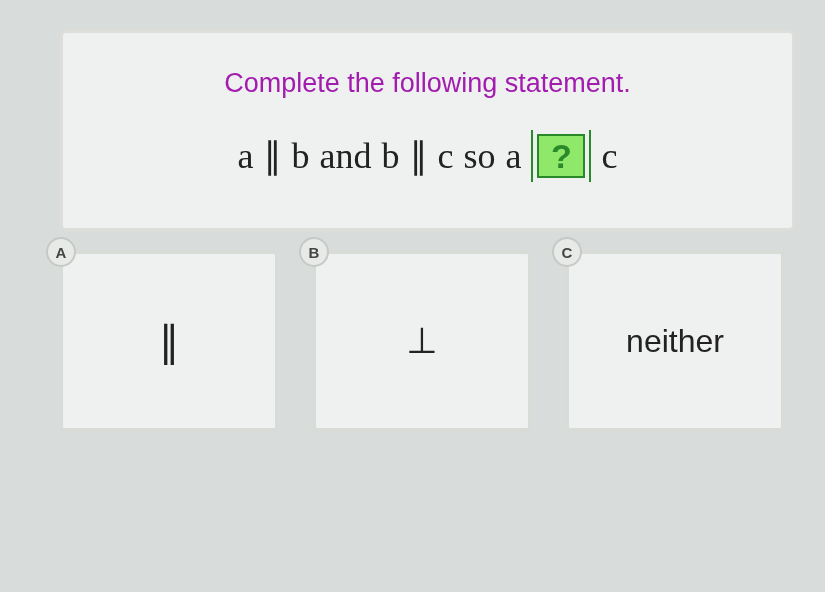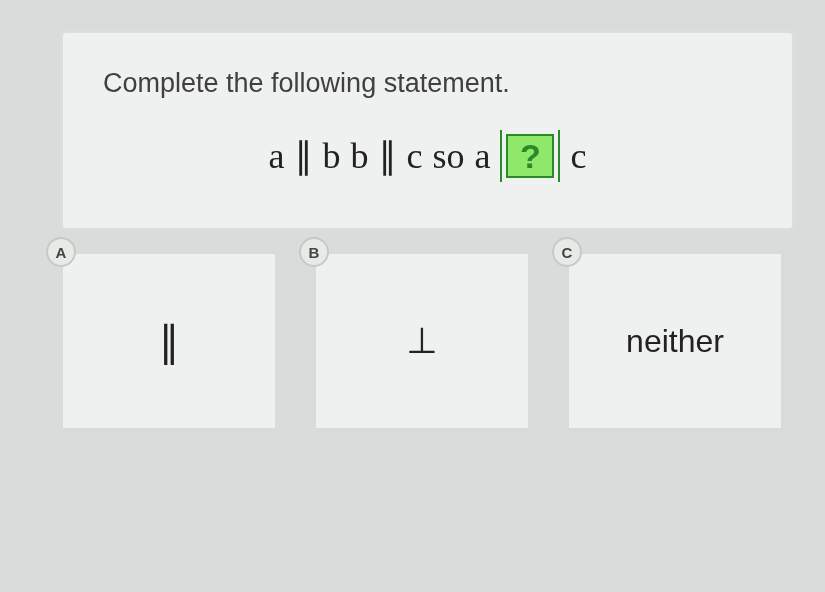--- a/index.html
+++ b/index.html
@@ -14,22 +14,22 @@
     .question-card {
       background: #eff0f0;
       border: 3px solid #ddded9;
       border-radius: 6px;
       padding: 35px 40px 50px 40px;
       margin-bottom: 20px;
       margin-top: 10px;
     }
     .prompt {
       font-size: 27px;
-      color: #404040;
-      text-align: left;
+      color: #a21caf;
+      text-align: center;
       margin-bottom: 35px;
       font-weight: 400;
     }
     .statement {
       font-size: 36px;
       color: #222;
       text-align: center;
       font-family: "Times New Roman", serif;
       display: flex;
       align-items: center;
@@ -119,20 +119,21 @@
   </style>
 </head>
 <body>
 
 <div class="question-card">
   <div class="prompt">Complete the following statement.</div>
   <div class="statement">
     <span class="txt">a</span>
     <span class="txt">∥</span>
     <span class="txt">b</span>
+    <span class="txt">and</span>
     <span class="txt">b</span>
     <span class="txt">∥</span>
     <span class="txt">c</span>
     <span class="txt">so</span>
     <span class="txt">a</span>
     <span class="blank-wrap">
       <span class="blank">?</span>
     </span>
     <span class="txt">c</span>
   </div>

